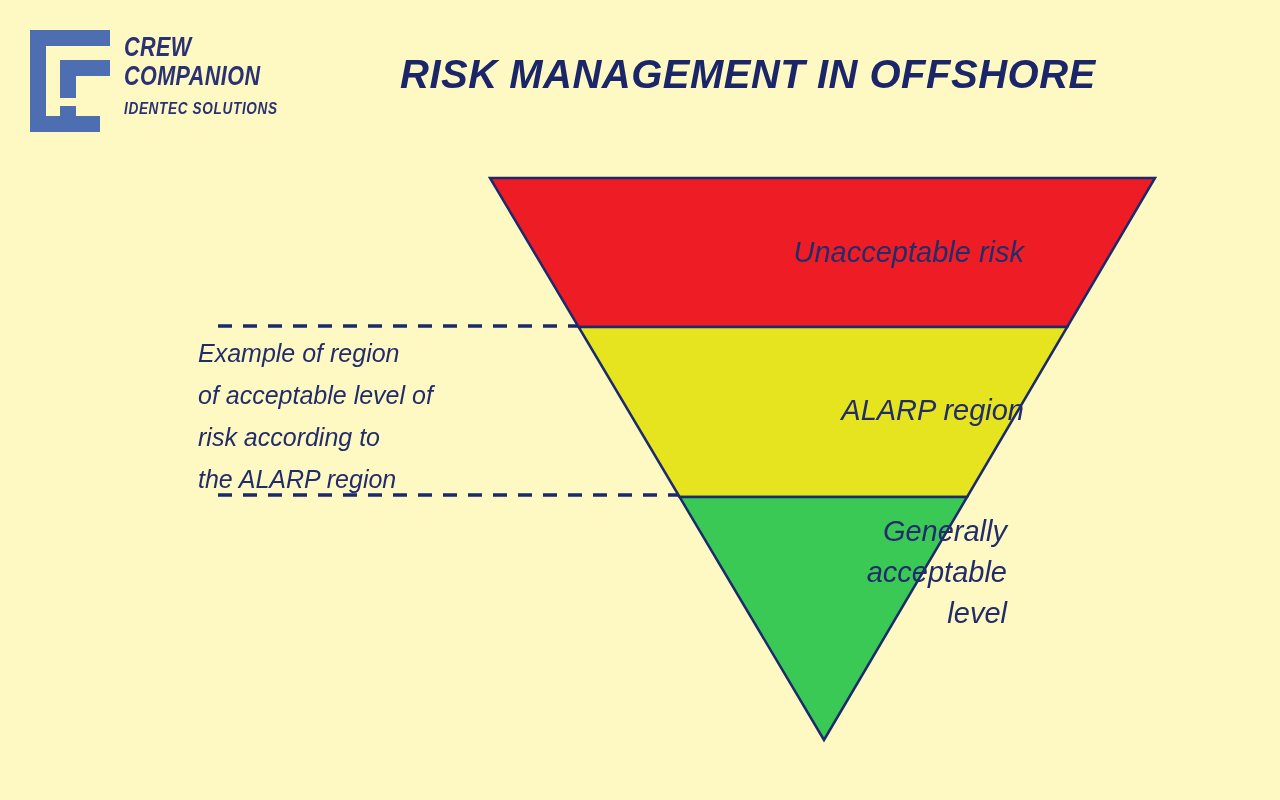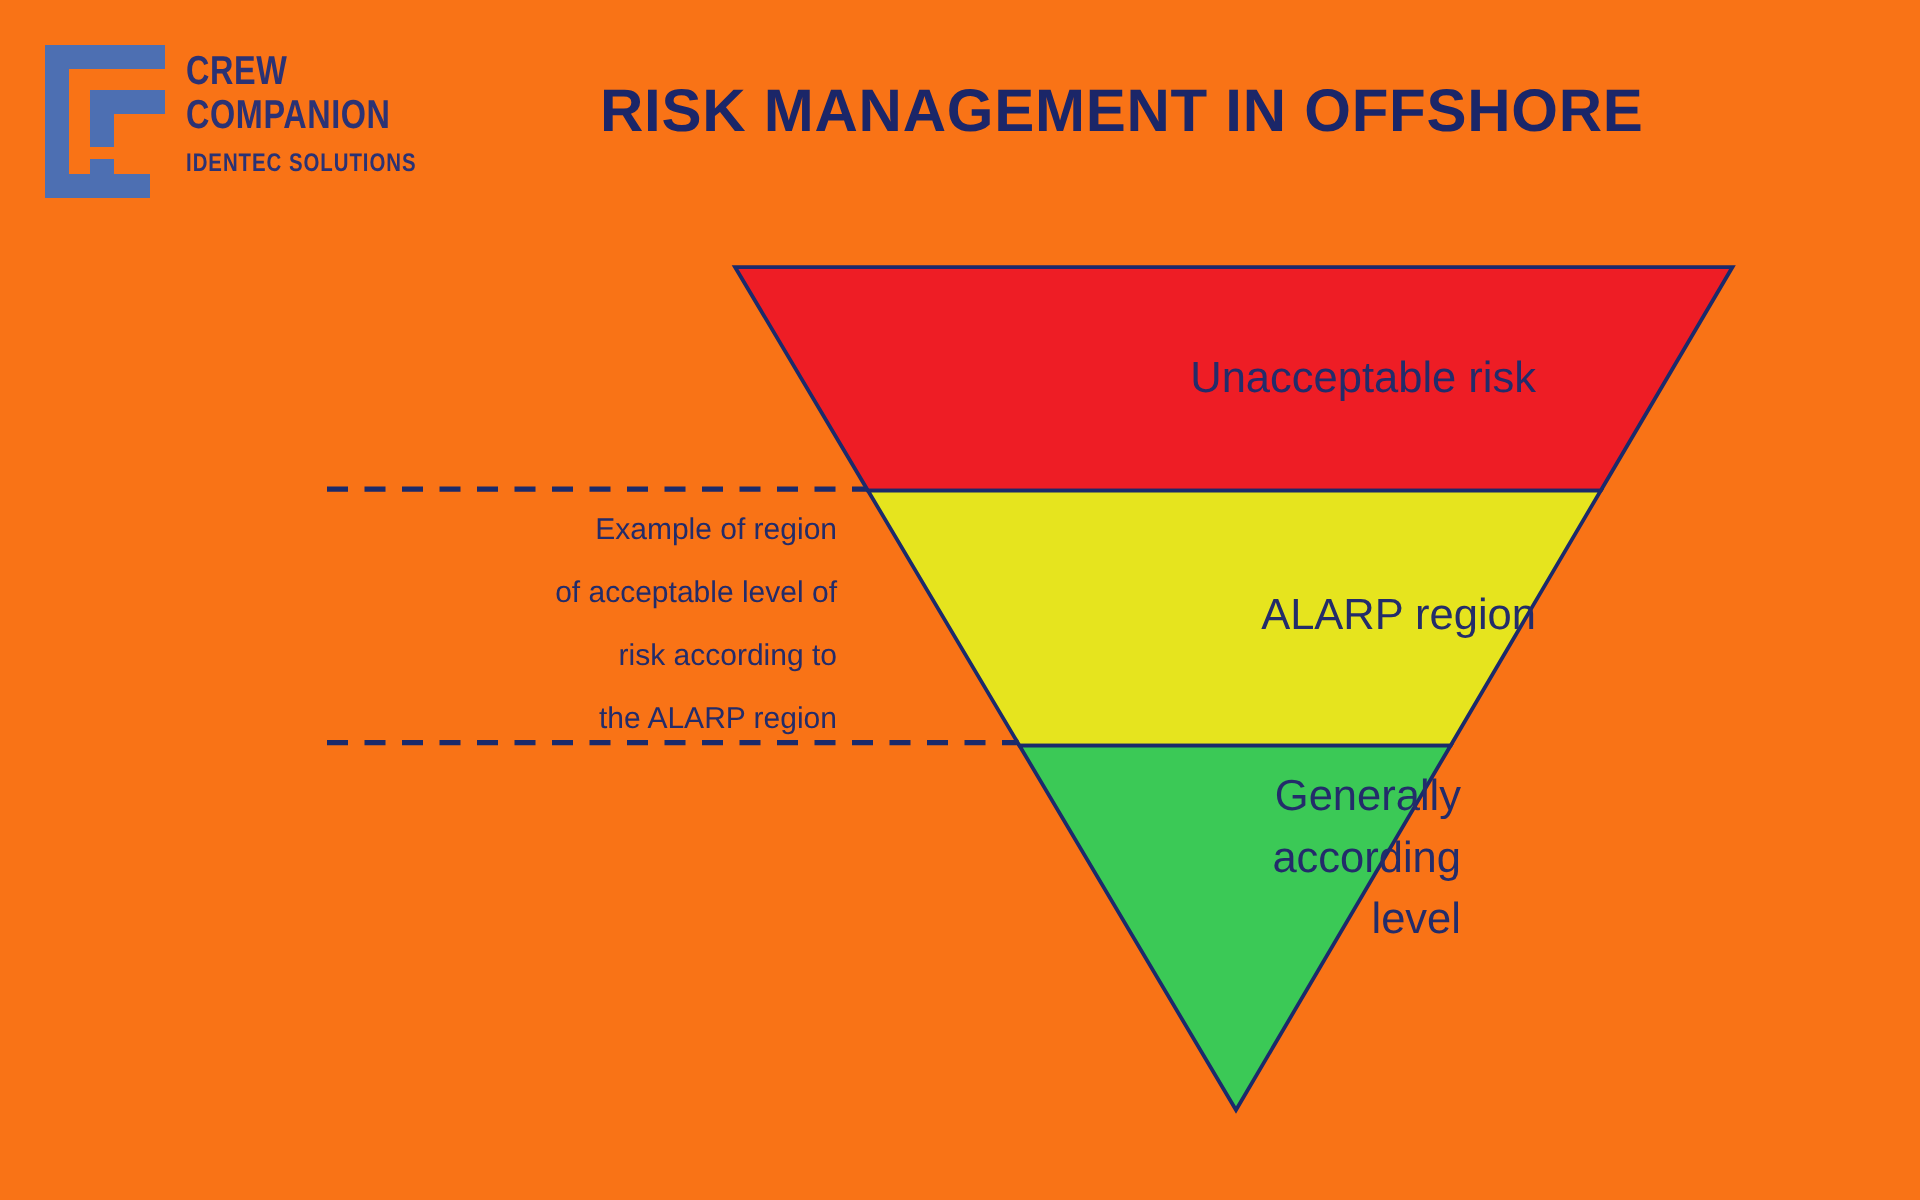--- a/index.html
+++ b/index.html
@@ -1,18 +1,19 @@
 <!DOCTYPE html>
 <html><head>
 <meta charset="utf-8">
 <style>
   html,body{margin:0;padding:0;background:#ffffff;}
   .stage{
-    position:relative;width:1280px;height:800px;background:#f97316;overflow:hidden;
+    position:relative;width:1280px;height:800px;background:#fef9c3;overflow:hidden;
     font-family:"Liberation Sans",sans-serif;
+    font-style:italic;
   }
   .abs{position:absolute;}
   
   .logo-mark{left:30px;top:30px;width:80px;height:102px;}
   .logo-name{
     left:124px;top:33px;color:#2b3274;font-weight:bold;font-size:27px;line-height:29px;
     transform:scaleX(.8);transform-origin:left top;letter-spacing:.5px;white-space:nowrap;
   }
   .logo-name span{display:block;}
   .logo-subtitle{
@@ -24,25 +25,25 @@
     left:400px;top:52px;width:710px;
     color:#1b2668;font-weight:bold;font-size:40px;letter-spacing:.5px;white-space:nowrap;
   }
   
   .funnel-svg{left:0;top:0;width:1280px;height:800px;}
   
   .funnel-label{color:#232c6a;text-align:right;font-size:29px;}
   .funnel-label span{display:block;}
   .lbl-1{left:624px;top:235px;width:400px;line-height:34px;}
   .lbl-2{left:624px;top:389px;width:400px;line-height:43px;}
-  .lbl-3{left:674px;top:511px;width:300px;line-height:41px;}
+  .lbl-3{left:707px;top:511px;width:300px;line-height:41px;}
   
   .annotation{
-    left:198px;top:332px;width:360px;text-align:right;
-    color:#232c6a;font-size:20px;line-height:42px;
+    left:198px;top:332px;width:360px;text-align:left;
+    color:#232c6a;font-size:25px;line-height:42px;
   }
   .annotation span{display:block;}
 </style>
 </head>
 <body>
 
 <div class="stage">
 
   <svg class="abs logo-mark" viewBox="0 0 80 102">
     <g fill="#4d6fb2">
@@ -72,21 +73,21 @@
   </svg>
 
   <div class="abs funnel-label lbl-1">
     <span>Unacceptable risk</span>
   </div>
   <div class="abs funnel-label lbl-2">
     <span>ALARP region</span>
   </div>
   <div class="abs funnel-label lbl-3">
     <span>Generally</span>
-    <span>according</span>
+    <span>acceptable</span>
     <span>level</span>
   </div>
 
   <div class="abs annotation">
     <span>Example of region</span>
     <span>of acceptable level of</span>
     <span>risk according to</span>
     <span>the ALARP region</span>
   </div>
 

